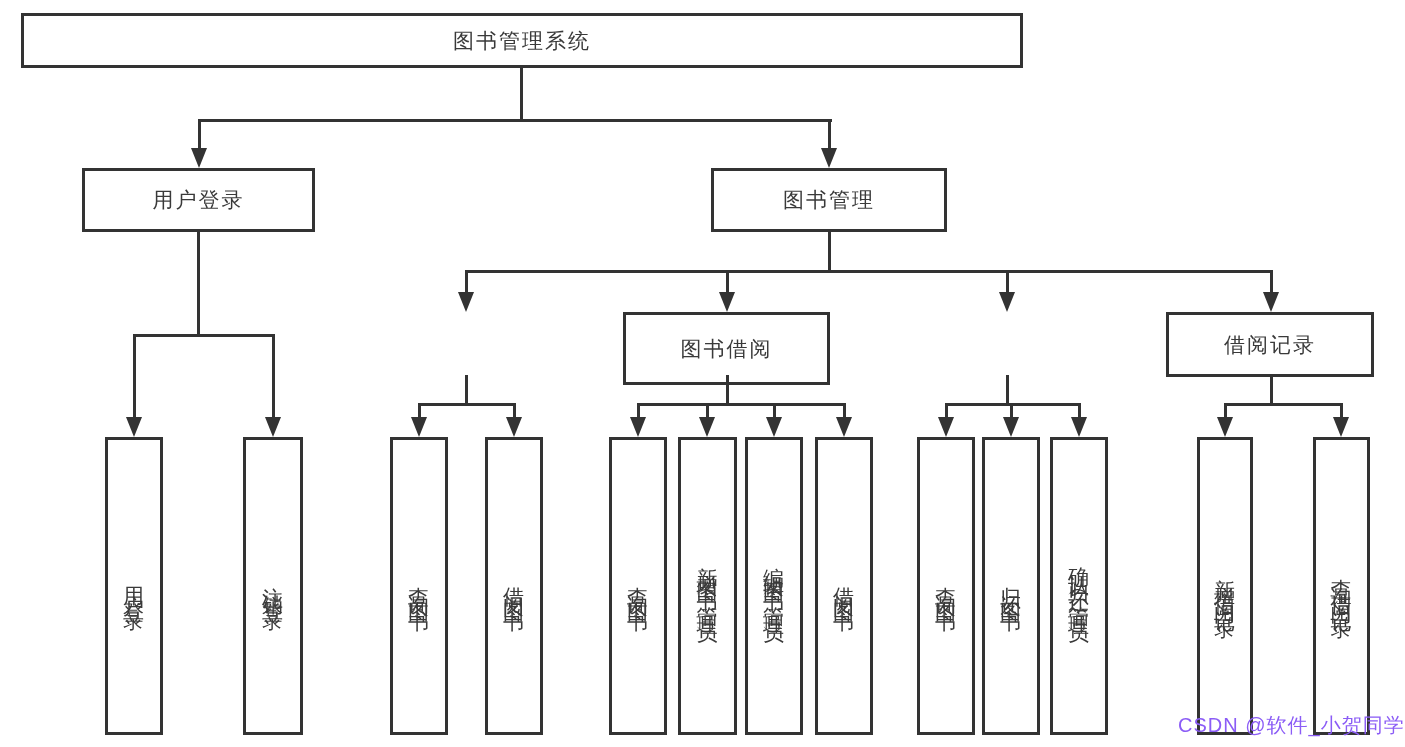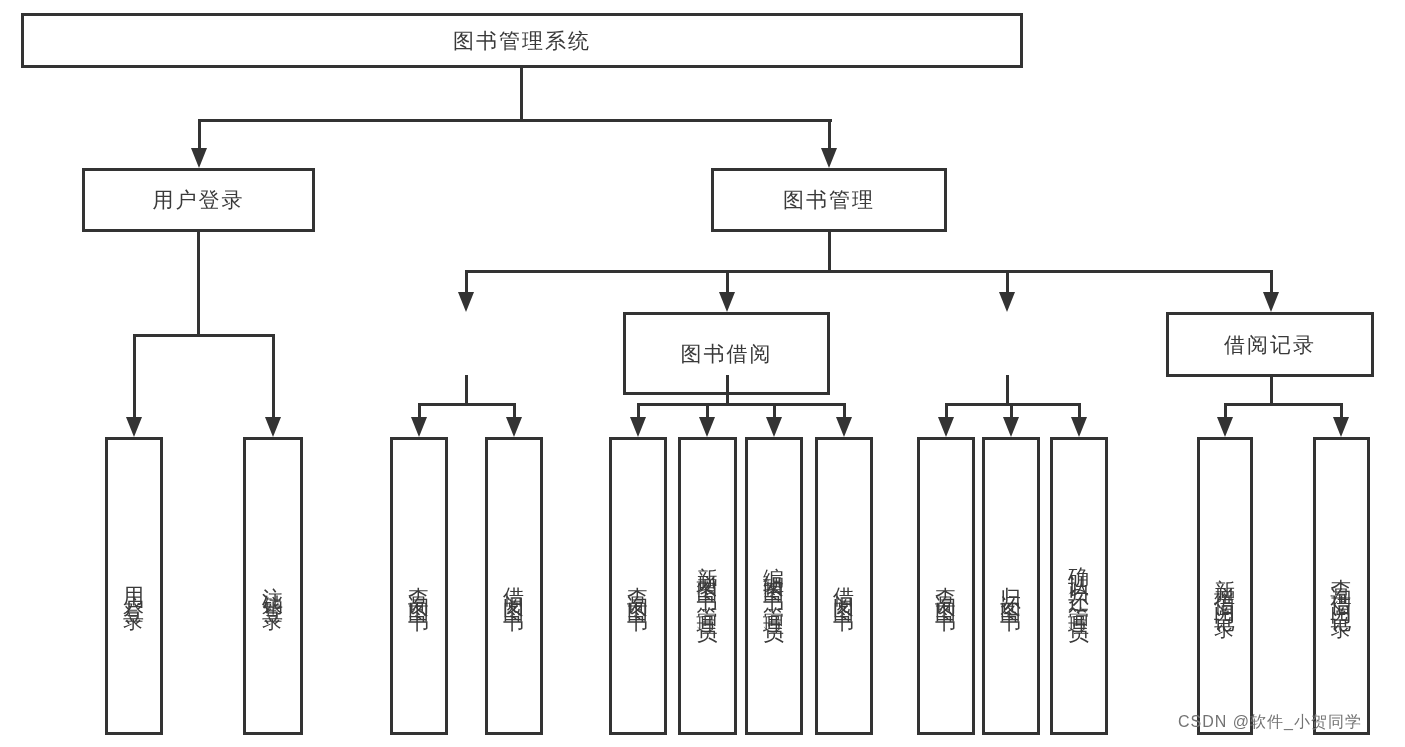--- a/index.html
+++ b/index.html
@@ -42,23 +42,23 @@
     width: 0;
     height: 0;
     border-left: 8px solid transparent;
     border-right: 8px solid transparent;
     border-top: 20px solid #333333;
   }
   .watermark {
     position: absolute;
     left: 1178px;
     top: 712px;
-    font-size: 16px;
+    font-size: 20px;
     letter-spacing: 1px;
-    color: #737373;
+    color: #8b5cf6;
     z-index: 10;
     white-space: nowrap;
   }
 </style>
 </head>
 <body>
 
 <div class="canvas">
 
   <div class="node" style="left:21px; top:13px; width:1002px; height:55px;">
@@ -67,21 +67,21 @@
 
   <div class="node" style="left:82px; top:168px; width:233px; height:64px;">
     <span>用户登录</span>
   </div>
 
   <div class="node" style="left:711px; top:168px; width:236px; height:64px;">
     <span>图书管理</span>
   </div>
 
 
-  <div class="node" style="left:623px; top:312px; width:207px; height:83px;">
+  <div class="node" style="left:623px; top:312px; width:207px; height:73px;">
     <span>图书借阅</span>
   </div>
 
 
   <div class="node" style="left:1166px; top:312px; width:208px; height:65px;">
     <span>借阅记录</span>
   </div>
 
   <div class="node vnode" style="left:105px; top:437px; width:58px; height:298px;">
     <span>用户登录</span>

